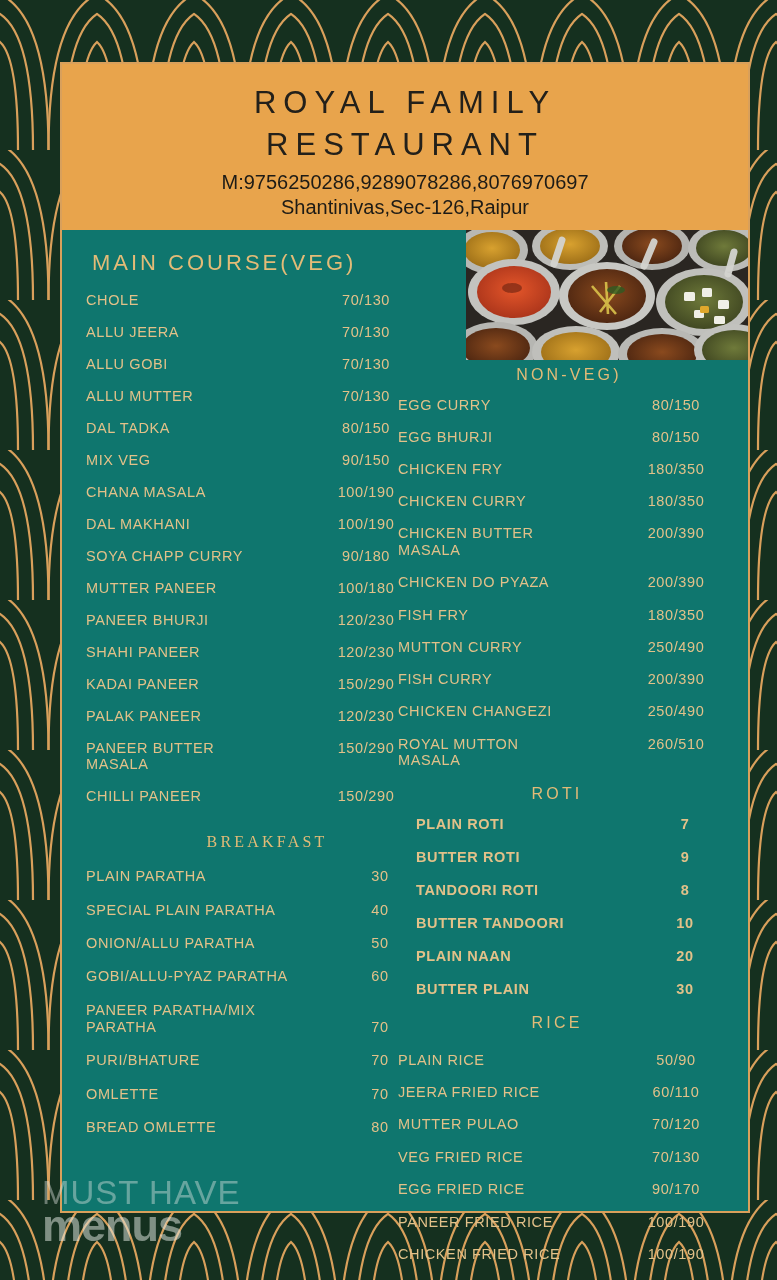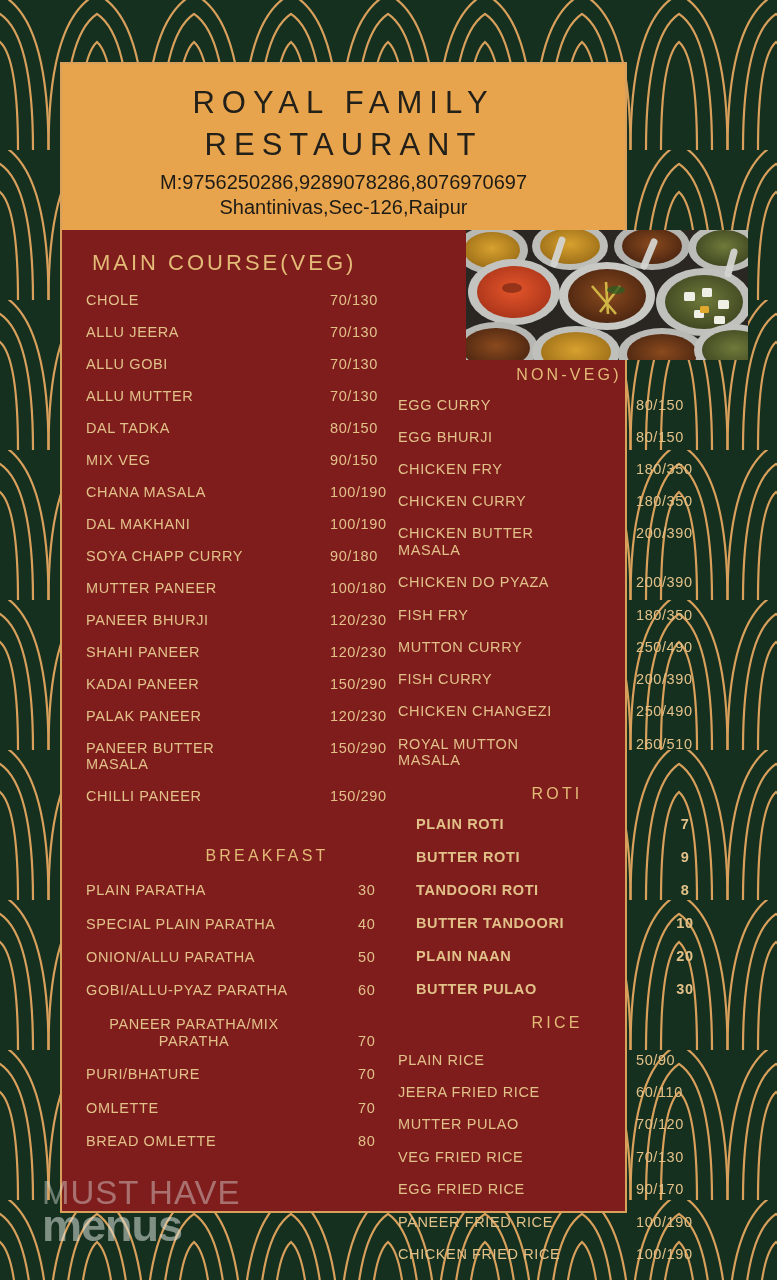--- a/index.html
+++ b/index.html
@@ -15,22 +15,22 @@
   #deco-bg {
     position:absolute; inset:0;
     width:777px; height:1280px;
     z-index:0;
   }
 
   
   #menu-card {
     position:absolute;
     left:60px; top:62px;
-    width:567px; height:1151px;
-    background:#7f1d1d;
+    width:690px; height:1151px;
+    background:#0f766e;
     border:2px solid #d9a05b;
     z-index:2;
   }
 
   
   #header-band {
     background:#e8a44c;
     padding:18px 0 10px 0;
     text-align:center;
   }
@@ -72,34 +72,34 @@
   .menu-row {
     display:flex;
     align-items:flex-start;
     color:#e2c189;
     font-size:14.5px;
     letter-spacing:0.6px;
     line-height:1.16;
     gap:48px;
   }
   .menu-row .nm { flex:1; padding-right:8px; }
-  .menu-row .pr { text-align:left; white-space:nowrap; }
+  .menu-row .pr { text-align:center; white-space:nowrap; }
 
   
   #veg-title { margin-top:20px; margin-left:6px; font-size:22px; letter-spacing:3px; }
   #veg-list { margin-top:16px; }
   #veg-list .menu-row { margin-bottom:15.2px; }
   #veg-list .pr { width:72px; }
 
-  #bf-title { margin-top:42px; margin-left:46px; }
+  #bf-title { margin-top:28px; margin-left:46px;font-family:Liberation Serif, serif; }
   #bf-list { margin-top:17px; }
   #bf-list .menu-row { margin-bottom:16.5px; }
   #bf-list .pr { width:44px; }
   #bf-list .menu-row.two-line { align-items:flex-end; }
-  #bf-list .menu-row.two-line .nm { line-height:1.18;text-align:center; }
+  #bf-list .menu-row.two-line .nm { line-height:1.18; }
 
   
   #food-photo {
     margin-top:0px; margin-left:68px;
     width:282px; height:130px;
     overflow:hidden;
   }
   #food-photo svg { display:block; }
 
   #nonveg-title { margin-top:6px; margin-left:24px; }
@@ -411,21 +411,21 @@
           </li>
           <li class="menu-row">
             <span class="nm">BUTTER TANDOORI</span>
             <span class="pr">10</span>
           </li>
           <li class="menu-row">
             <span class="nm">PLAIN NAAN</span>
             <span class="pr">20</span>
           </li>
           <li class="menu-row">
-            <span class="nm">BUTTER PULAO</span>
+            <span class="nm">BUTTER PLAIN</span>
             <span class="pr">30</span>
           </li>
         </ul>
 
       <div class="sec-title" id="rice-title">RICE</div>
       <ul class="menu-list" id="rice-list">
           <li class="menu-row">
             <span class="nm">PLAIN RICE</span>
             <span class="pr">50/90</span>
           </li>

